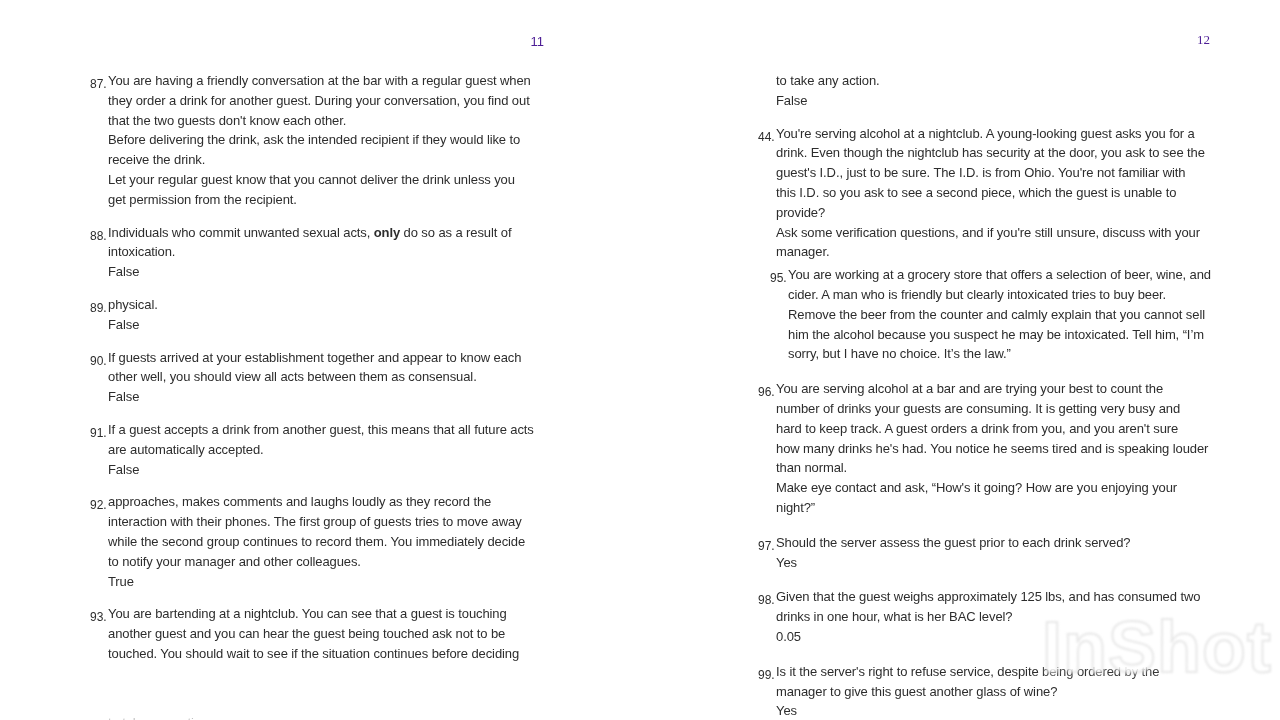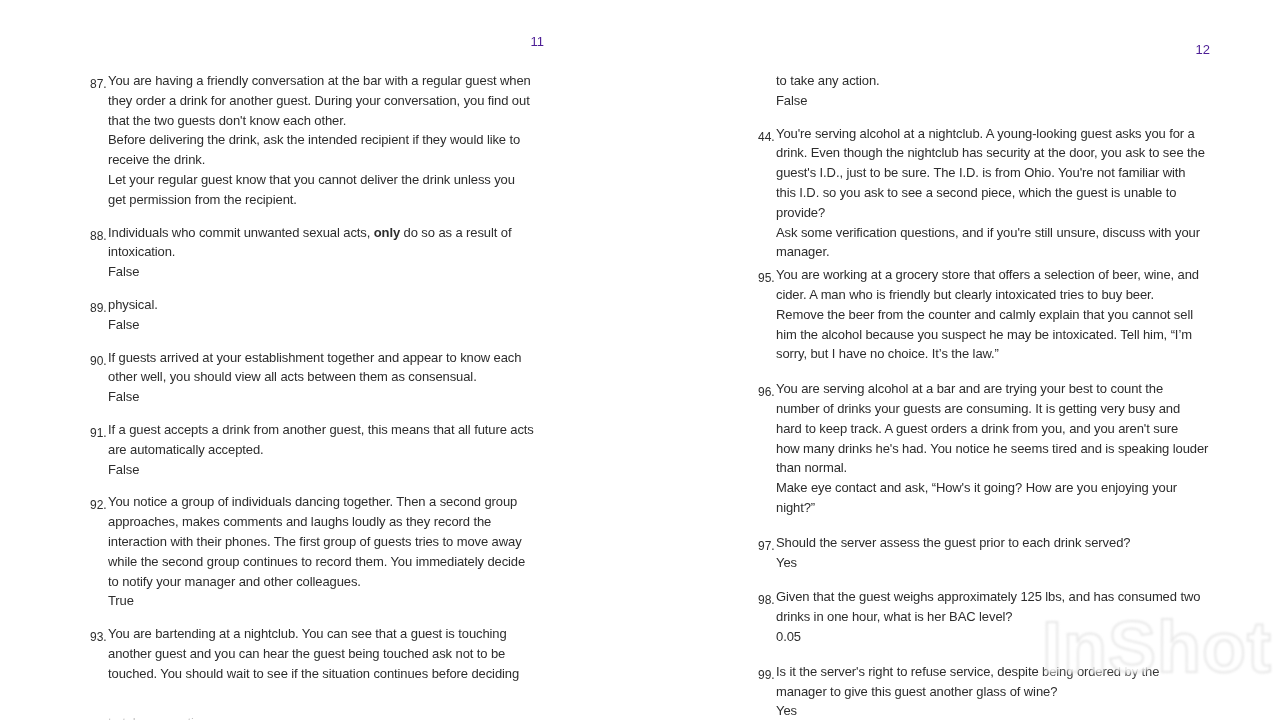--- a/index.html
+++ b/index.html
@@ -12,36 +12,36 @@
     color:#2d2d2d;
   }
   .page-num{
     position:absolute;
     width:26px;
     font-size:13px;
     text-align:right;
     color:#4c1d95;
   }
   #page-num-left{left:518px;top:34px;}
-  #page-num-right{left:1184px;top:42px;}
+  #page-num-right{left:1184px;top:32px;font-family:Liberation Serif, serif;}
   .col{
     position:absolute;
     top:71px;
     width:475px;
   }
   #col-left{left:90px;}
   #col-right{left:758px;}
   .block{
     position:relative;
     padding-left:18px;
     margin-top:13px;
   }
   .block.first{margin-top:0;}
   .block.tight{margin-top:15px;}
-  .block.semi{margin-top:3px;}
+  .block.semi{margin-top:3px;margin-left:12px;}
   .qnum{
     position:absolute;
     left:0;top:4px;
     font-size:12px;
     line-height:19.8px;
     white-space:pre;
   }
   .line{
     font-size:13px;
     line-height:19.8px;
@@ -109,21 +109,20 @@
         <div class="line">False</div>
       </div>
       <div class="block">
         <span class="qnum">91.</span>
         <div class="line">If a guest accepts a drink from another guest, this means that all future acts</div>
         <div class="line">are automatically accepted.</div>
         <div class="line">False</div>
       </div>
       <div class="block">
         <span class="qnum">92.</span>
-        <div class="line">You notice a group of individuals dancing together. Then a second group</div>
         <div class="line">approaches, makes comments and laughs loudly as they record the</div>
         <div class="line">interaction with their phones. The first group of guests tries to move away</div>
         <div class="line">while the second group continues to record them. You immediately decide</div>
         <div class="line">to notify your manager and other colleagues.</div>
         <div class="line">True</div>
       </div>
       <div class="block">
         <span class="qnum">93.</span>
         <div class="line">You are bartending at a nightclub. You can see that a guest is touching</div>
         <div class="line">another guest and you can hear the guest being touched ask not to be</div>

